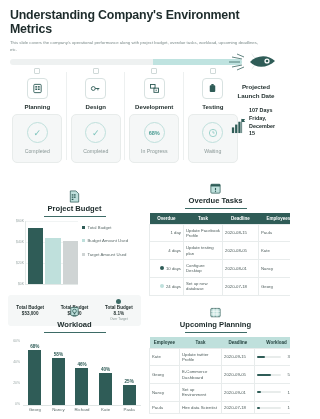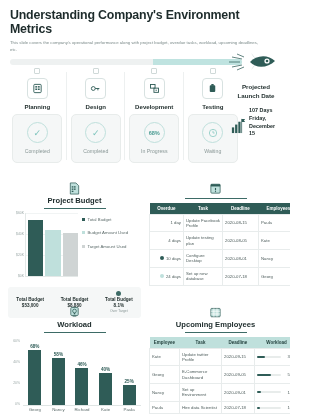--- a/index.html
+++ b/index.html
@@ -60,21 +60,21 @@
     position:absolute;right:0;top:0;width:52px;height:104px;
     display:flex;flex-direction:column;align-items:center;
   }
   .launch-title{margin-top:24px;font-size:6.2px;font-weight:bold;color:#1f2d2c;text-align:center;line-height:1.35;}
   .launch-row{margin-top:7px;display:flex;align-items:flex-end;gap:2px;}
   .launch-date{font-size:5.4px;font-weight:bold;color:#23302f;line-height:1.45;}
 
   
   .grid{position:absolute;left:8px;top:172px;width:274px;height:240px;}
   .panel{position:absolute;width:133px;}
-  .p-tl{left:0;top:0;}
+  .p-tl{left:0;top:8px;}
   .p-tr{left:141px;top:0;}
   .p-bl{left:0;top:124px;}
   .p-br{left:141px;top:124px;}
 
   .p-icon{height:14px;display:flex;align-items:center;justify-content:center;}
   .p-title{font-size:7.6px;font-weight:bold;color:#1d2b2b;text-align:center;margin-top:1px;}
   .p-rule{width:62px;height:1.2px;background:#3d6b66;margin:2.5px auto 0;}
 
   
   .bchart{position:relative;height:72px;margin-top:4px;}
@@ -330,20 +330,21 @@
 
     <div class="panel p-tr">
       <div class="p-icon">
         <svg width="13" height="13" viewBox="0 0 14 14">
             <rect x="2" y="2.4" width="10" height="9.6" rx="1" fill="#bfe0dc" stroke="#2f5c57" stroke-width="0.8"></rect>
             <rect x="2" y="2.4" width="10" height="2.4" fill="#2f5c57"></rect>
             <path d="M7 6.4 v2.6" stroke="#2f5c57" stroke-width="1.2"></path>
             <circle cx="7" cy="10.3" r="0.7" fill="#2f5c57"></circle>
           </svg>
       </div>
+      <div class="p-title">Overdue Tasks</div>
       <div class="p-rule"></div>
 
       <table>
         <thead>
             <tr>
           <th style="width:30px">Overdue</th>
           <th style="width:35px">Task</th>
           <th style="width:32px">Deadline</th>
           <th style="width:36px">Employees</th>
         </tr>
@@ -445,21 +446,21 @@
         <svg width="13" height="13" viewBox="0 0 14 14">
             <rect x="2" y="2.6" width="10" height="9" rx="0.8" fill="#bfe0dc" stroke="#2f5c57" stroke-width="0.8"></rect>
             <g stroke="#ffffff" stroke-width="0.8">
               <path d="M5.3 2.6 v9"></path>
               <path d="M8.6 2.6 v9"></path>
               <path d="M2 5.6 h10"></path>
               <path d="M2 8.6 h10"></path>
             </g>
           </svg>
       </div>
-      <div class="p-title">Upcoming Employees</div>
+      <div class="p-title">Upcoming Planning</div>
       <div class="p-rule"></div>
 
       <table class="thead-light">
         <thead>
             <tr>
           <th style="width:26px">Employee</th>
           <th style="width:38px">Task</th>
           <th style="width:29px">Deadline</th>
           <th style="width:40px">Workload</th>
         </tr>

